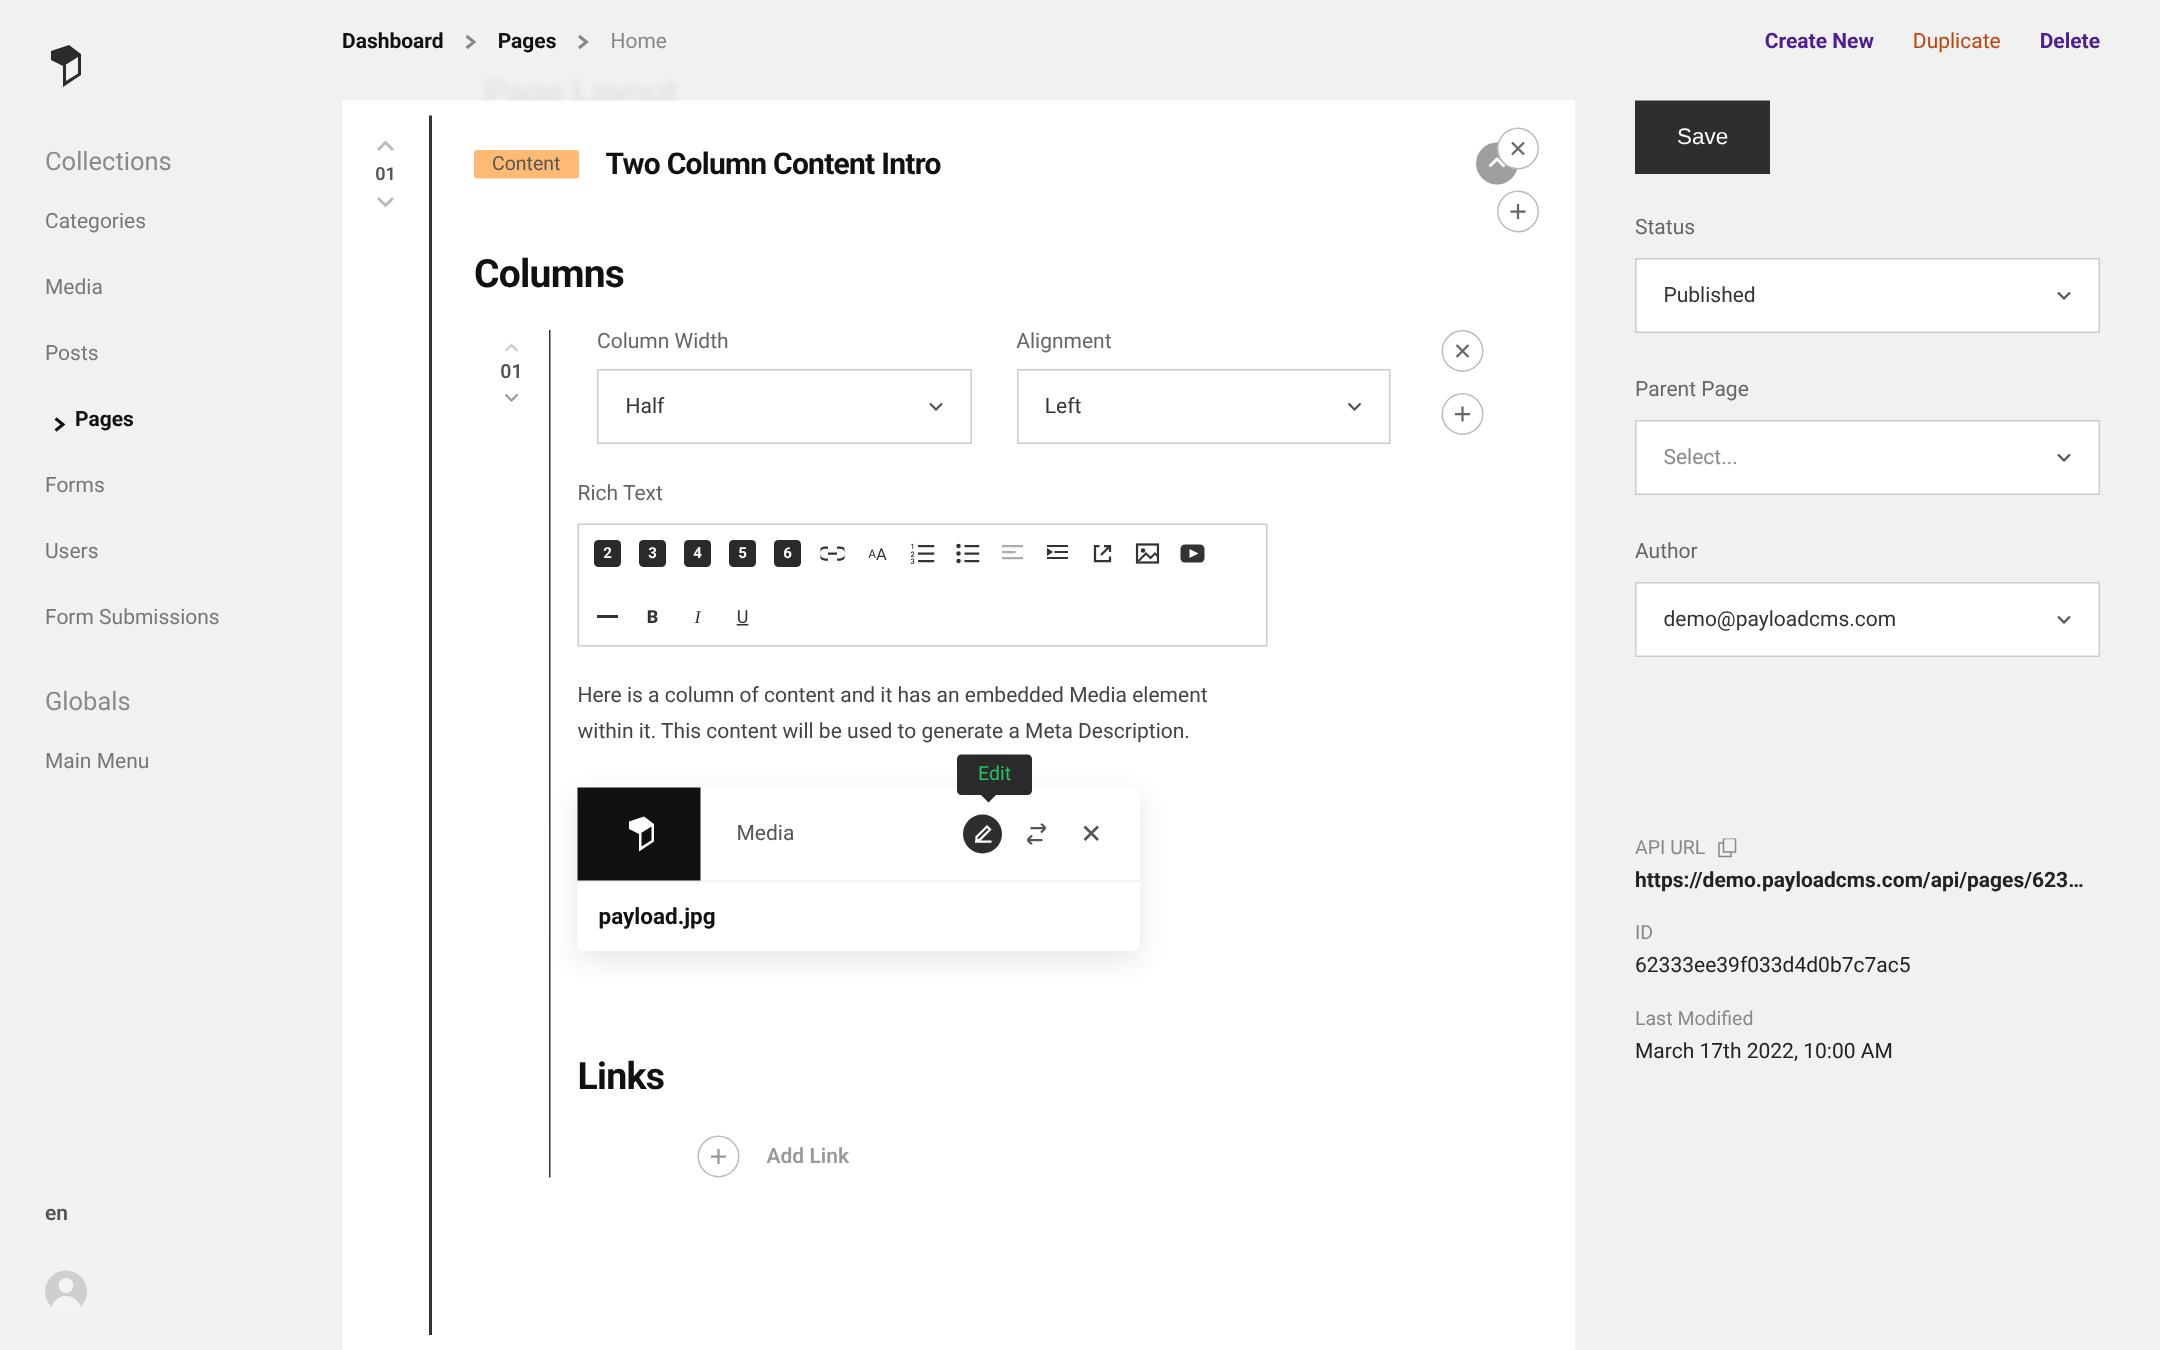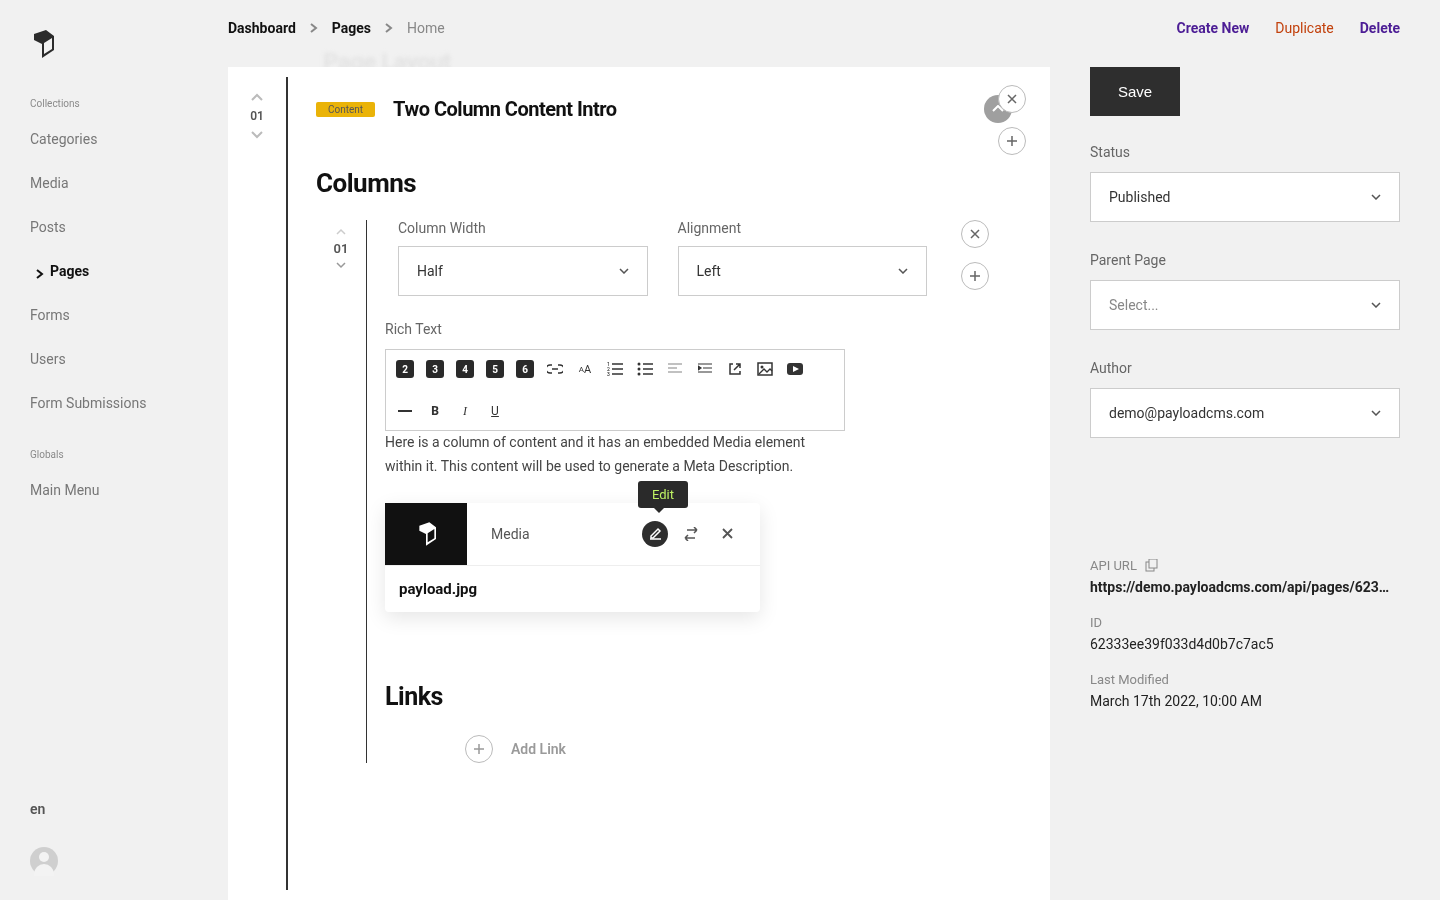--- a/index.html
+++ b/index.html
@@ -22,21 +22,21 @@
     display: flex;
     flex-direction: column;
     position: relative;
   }
   .logo {
     margin-bottom: 40px;
   }
   .logo svg { width: 24px; height: 28px; }
   .nav-group-label {
     color: #8a8a8a;
-    font-size: 10px;
+    font-size: 17px;
     margin-bottom: 14px;
   }
   .nav-item {
     padding: 8px 0;
     color: #777;
     cursor: pointer;
     display: flex;
     align-items: flex-end;
     gap: 6px;
     margin-top: 12px;
@@ -152,25 +152,25 @@
     flex: 1;
     padding: 28px 28px 40px 28px;
     position: relative;
   }
   .block-header-row {
     display: flex;
     align-items: center;
     gap: 18px;
   }
   .chip {
-    background: #eab308;
+    background: #fdba74;
     color: #555;
     padding: 2px 12px;
     border-radius: 2px;
-    font-size: 10px;
+    font-size: 13px;
   }
   .block-title {
     font-weight: 700;
     font-size: 20px;
     letter-spacing: -0.5px;
     color: #111;
   }
   .collapse-circle {
     width: 28px; height: 28px;
     background: #9f9f9f;
@@ -292,20 +292,21 @@
     background: #2a2a2a;
     color: #fff;
     font-size: 10px;
     font-weight: 700;
     display:inline-flex; align-items:center; justify-content:center;
     border-radius: 3px;
   }
   .tb-divider-row { width: 100%; height: 0; }
 
   .rte-text {
+    margin-top: 22px;
     color: #444;
     line-height: 1.7;
     max-width: 460px;
   }
 
   .media-card {
     margin-top: 24px;
     width: 375px;
     border-radius: 4px;
     box-shadow: 0 6px 20px rgba(0,0,0,0.1);
@@ -341,21 +342,21 @@
     border-radius: 50%;
     cursor: pointer;
     color: #555;
     font-size: 14px;
   }
   .media-icon.dark { background: #2e2e2e; color: #fff; }
   .tooltip {
     position: absolute;
     top: -40px; left: -4px;
     background: #2a2a2a;
-    color: #bef264;
+    color: #22c55e;
     font-size: 13px;
     padding: 6px 14px;
     border-radius: 3px;
   }
   .tooltip::after {
     content: "";
     position: absolute;
     bottom: -5px; left: 16px;
     border: 5px solid transparent;
     border-top-color: #2a2a2a;

